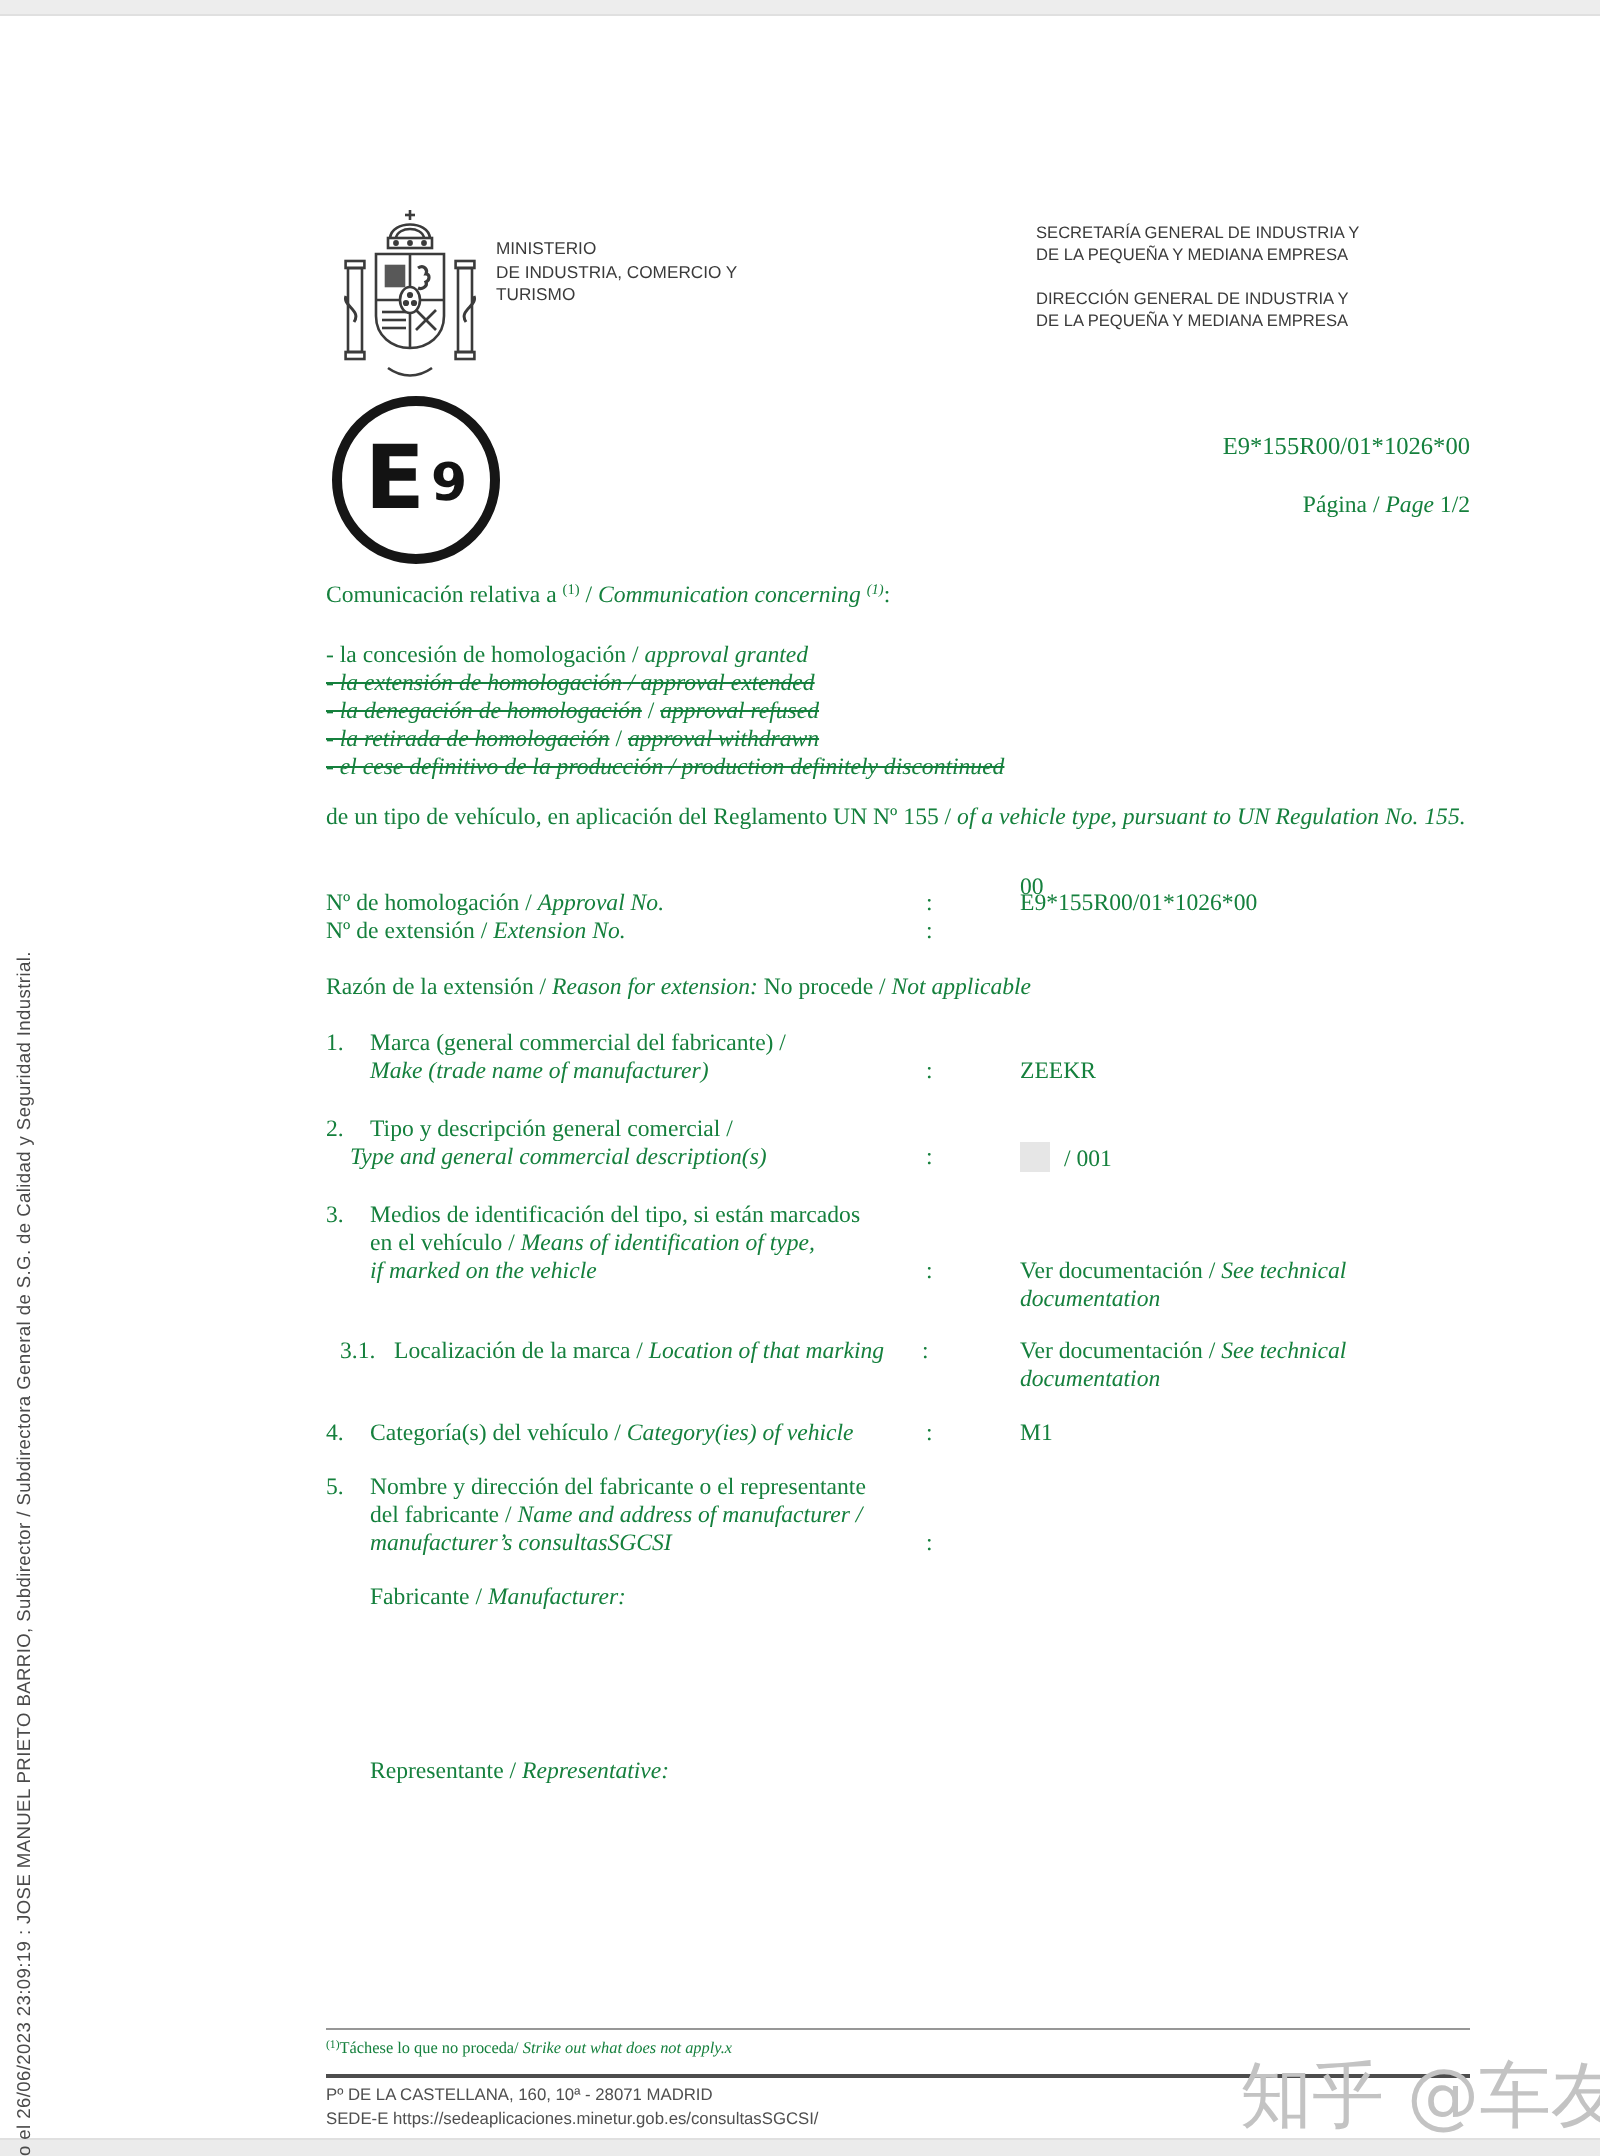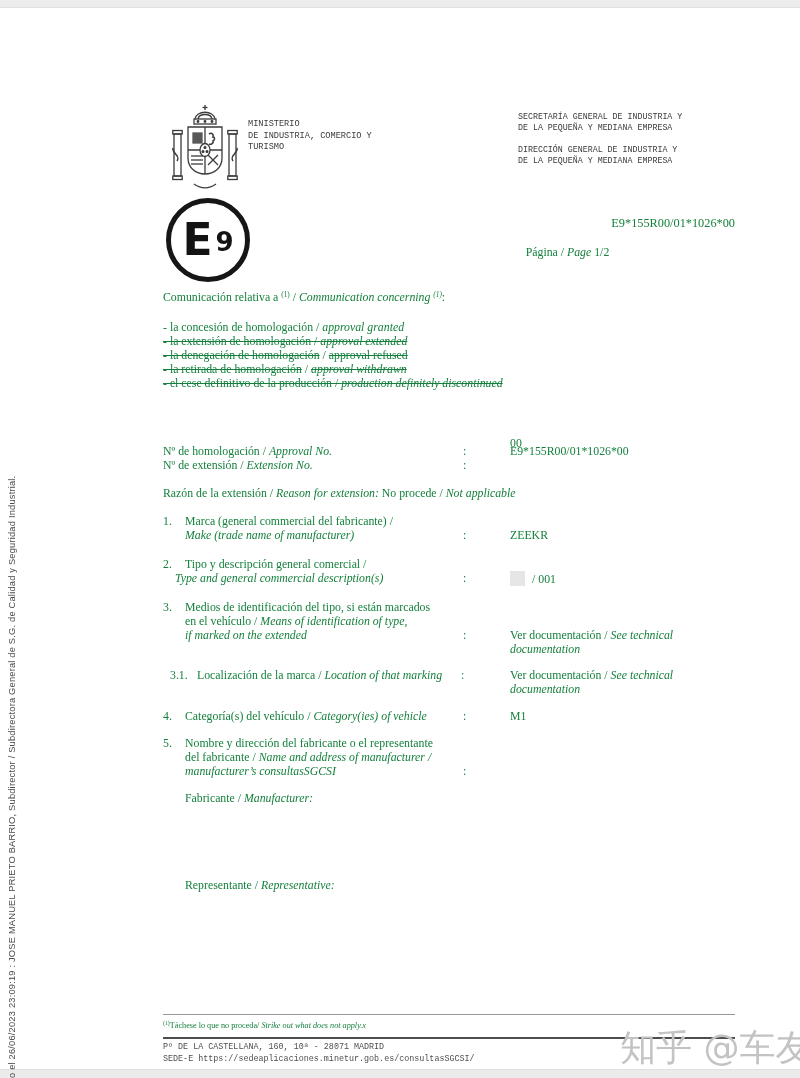--- a/index.html
+++ b/index.html
@@ -1,23 +1,23 @@
 <!DOCTYPE html>
 <html><head>
 <meta charset="utf-8">
 <style>
   html,body{margin:0;padding:0;background:#fff;}
   .page{position:relative;width:800px;height:1078px;background:#ffffff;overflow:hidden;
         font-family:"Liberation Serif",serif;color:#222;}
   .abs{position:absolute;}
   .serif{font-family:"Liberation Serif",serif;font-size:11.8px;line-height:14px;color:#15803d;white-space:nowrap;}
   .wrap{white-space:normal;}
-  .sans{font-family:Liberation Mono, monospace;color:#3a3a3a;}
+  .sans{font-family:Liberation Sans, sans-serif;color:#3a3a3a;}
   .it{font-style:italic;}
-  .strike{text-decoration:line-through;text-decoration-thickness:1px;}
+  .strike{text-decoration:line-through;text-decoration-thickness:1px;font-style:italic;}
   .sup{font-size:7.3px;vertical-align:4px;}
   .band-top{position:absolute;left:0;top:0;width:800px;height:7px;background:#ededed;border-bottom:1px solid #e0e0e0;}
   .band-bottom{position:absolute;left:0;top:1069px;width:800px;height:9px;background:#ebebeb;border-top:1px solid #e0e0e0;}
   .side-note{position:absolute;left:7px;top:1078px;transform-origin:0 0;transform:rotate(-90deg);
              font-family:"Liberation Sans",sans-serif;font-size:9.3px;color:#4a4a4a;white-space:nowrap;letter-spacing:.2px;}
   .e9{position:absolute;left:166px;top:198px;width:84px;height:84px;border:5px solid #161616;border-radius:50%;
       display:flex;align-items:center;justify-content:center;box-sizing:border-box;background:#fff;}
   .e9 .big{font-family:"DejaVu Sans",sans-serif;font-weight:700;font-size:44px;line-height:1;color:#131313;}
   .e9 .small{font-family:"DejaVu Sans",sans-serif;font-weight:700;font-size:26px;line-height:1;color:#131313;margin-left:3px;transform:translateY(2px);}
   .rline{position:absolute;left:400px;width:335px;text-align:right;}
@@ -92,21 +92,21 @@
     <div>DIRECCIÓN GENERAL DE INDUSTRIA Y</div>
     <div>DE LA PEQUEÑA Y MEDIANA EMPRESA</div>
   </div>
 
   <div class="e9">
     <span class="big">E</span>
     <span class="small">9</span>
   </div>
 
   <div class="rline serif" style="top:216px;font-size:12.3px;">E9*155R00/01*1026*00</div>
-  <div class="rline serif" style="top:245px;text-align:center;">
+  <div class="rline serif" style="top:245px;">
     <span>Página / </span><span class="it">Page</span><span> 1/2</span>
   </div>
 
   <div class="abs serif" style="left:163px;top:288px;">
     <span>Comunicación relativa a </span><span class="sup">(1)</span><span> / </span><span class="it">Communication concerning </span><span class="sup it">(1)</span><span>:</span>
   </div>
 
   <div class="abs serif" style="left:163px;top:320px;">
     <span>- la concesión de homologación</span><span> / </span><span class="it">approval granted</span>
   </div>
@@ -116,20 +116,23 @@
   <div class="abs serif" style="left:163px;top:348px;">
     <span class="strike">- la denegación de homologación</span><span> / </span><span class="strike">approval refused</span>
   </div>
   <div class="abs serif" style="left:163px;top:362px;">
     <span class="strike">- la retirada de homologación</span><span> / </span><span class="it strike">approval withdrawn</span>
   </div>
   <div class="abs serif" style="left:163px;top:376px;">
     <span class="strike">- el cese definitivo de la producción</span><span class="strike"> / </span><span class="it strike">production definitely discontinued</span>
   </div>
 
+  <div class="abs serif wrap" style="left:163px;top:401px;width:577px;line-height:14.5px;white-space:normal;">
+    <span>de un tipo de vehículo, en aplicación del Reglamento UN Nº 155 / </span><span class="it">of a vehicle type, pursuant to UN Regulation No. 155.</span>
+  </div>
 
   <div class="abs serif" style="left:163px;top:444px;">
     <span>Nº de homologación / </span><span class="it">Approval No.</span>
   </div>
   <span class="abs serif" style="left:463px;top:444px;">:</span>
   <span class="abs serif" style="left:510px;top:444px;">E9*155R00/01*1026*00</span>
 
   <div class="abs serif" style="left:163px;top:458px;">
     <span>Nº de extensión / </span><span class="it">Extension No.</span>
   </div>
@@ -152,21 +155,21 @@
   <span class="abs serif" style="left:463px;top:571px;">:</span>
   <div class="abs serif" style="left:510px;top:571px;">
     <span class="redact"></span><span>/ 001</span>
   </div>
 
   <span class="abs serif" style="left:163px;top:600px;">3.</span>
   <div class="abs serif" style="left:185px;top:600px;">Medios de identificación del tipo, si están marcados</div>
   <div class="abs serif" style="left:185px;top:614px;">
     <span>en el vehículo / </span><span class="it">Means of identification of type,</span>
   </div>
-  <div class="abs serif it" style="left:185px;top:628px;">if marked on the extended</div>
+  <div class="abs serif it" style="left:185px;top:628px;">if marked on the vehicle</div>
   <span class="abs serif" style="left:463px;top:628px;">:</span>
   <div class="abs serif" style="left:510px;top:628px;">
     <span>Ver documentación / </span><span class="it">See technical</span>
   </div>
   <div class="abs serif it" style="left:510px;top:642px;">documentation</div>
 
   <span class="abs serif" style="left:170px;top:668px;">3.1.</span>
   <div class="abs serif" style="left:197px;top:668px;">
     <span>Localización de la marca / </span><span class="it">Location of that marking</span>
   </div>

